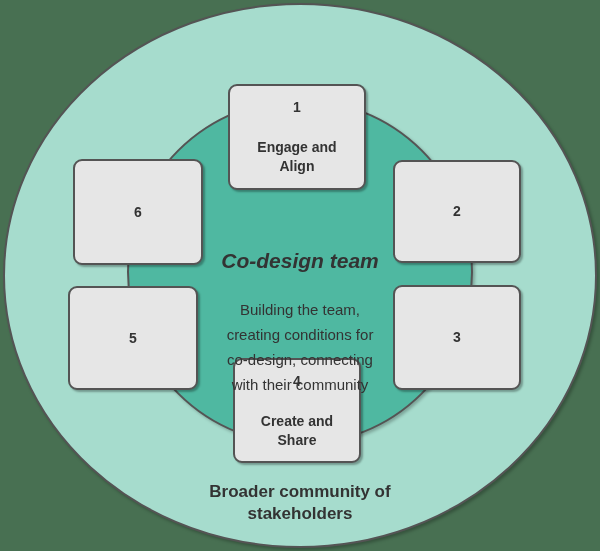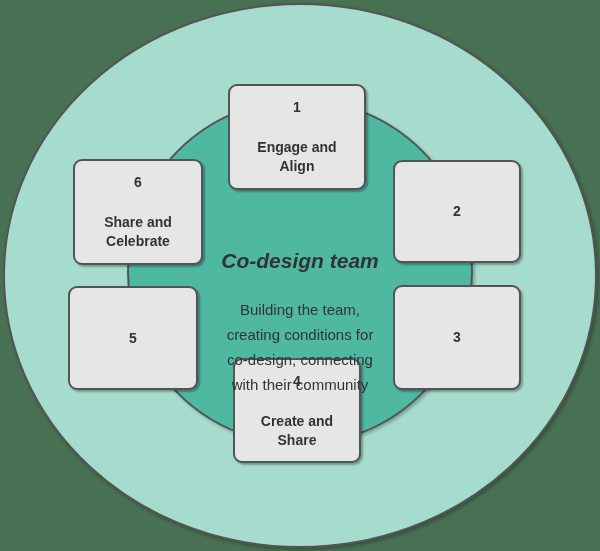--- a/index.html
+++ b/index.html
@@ -106,26 +106,26 @@
     <div class="step-label">Create and
 Share</div>
   </div>
 
   <div class="step-box box5">
     <div class="step-number">5</div>
   </div>
 
   <div class="step-box box6">
     <div class="step-number">6</div>
-    <div class="step-label">Share and
-Celebrate</div>
   </div>
 
   <div class="center-text">
     <div class="center-title">Co-design team</div>
     <div class="center-desc">Building the team,
 creating conditions for
 co-design, connecting
 with their community</div>
   </div>
 
+  <div class="outer-label">Broader community of
+stakeholders</div>
 
 </div>
 
 </body></html>

